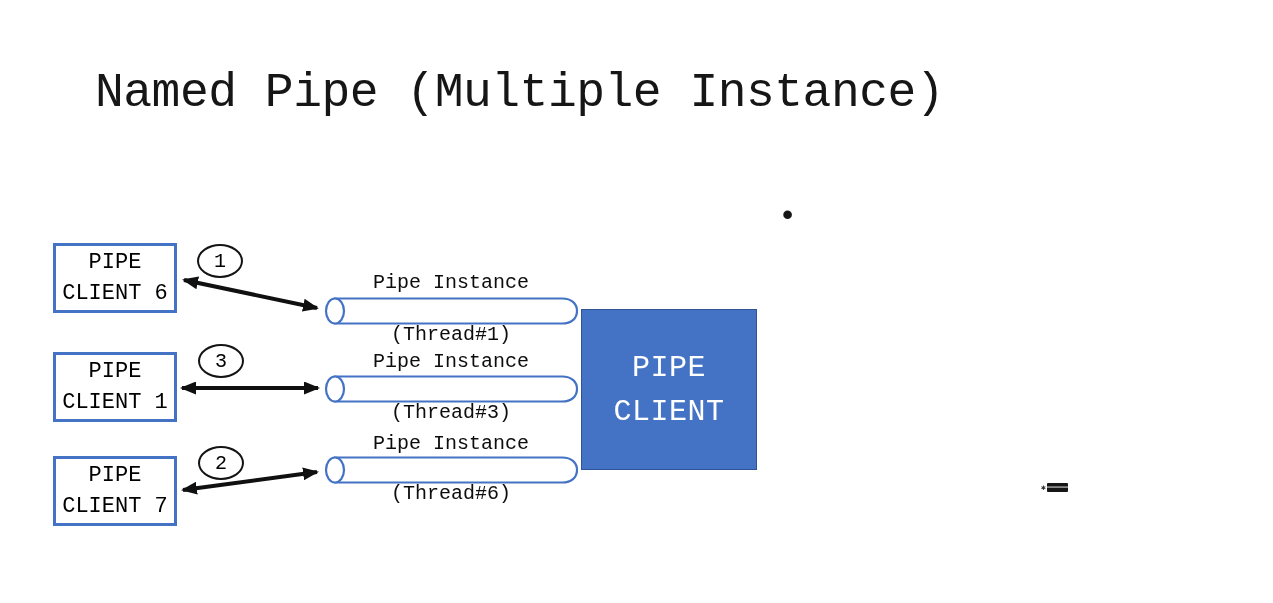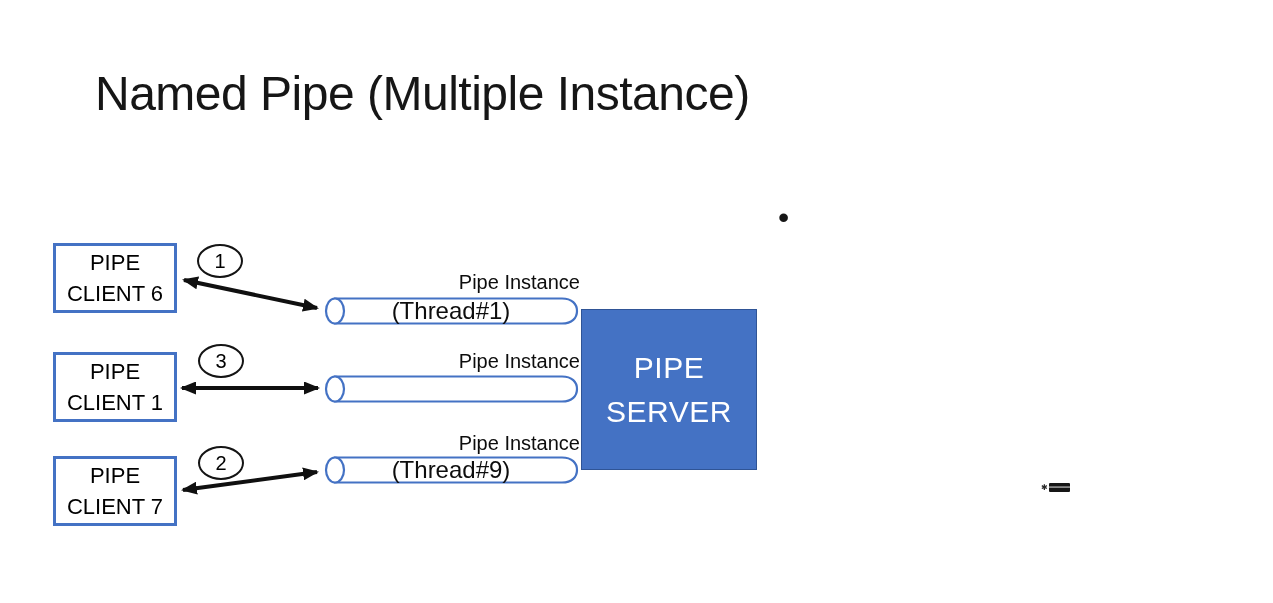--- a/index.html
+++ b/index.html
@@ -3,21 +3,21 @@
 <meta charset="utf-8">
 <style>
   * { margin: 0; padding: 0; box-sizing: border-box; }
   html, body { background: #ffffff; }
   .slide {
     position: relative;
     width: 1273px;
     height: 603px;
     background: #ffffff;
     overflow: hidden;
-    font-family: Liberation Sans, sans-serif;
+    font-family: Liberation Mono, monospace;
     color: #1a1a1a;
     padding-left: 23px;
   }
   .title {
     position: absolute;
     left: 95px;
     top: 66px;
     font-size: 48px;
     font-weight: 300;
     letter-spacing: -0.5px;
@@ -56,41 +56,42 @@
     display: flex;
     align-items: center;
     justify-content: center;
     font-size: 20px;
     color: #000000;
   }
   .pipe-label {
     position: absolute;
     left: 322px;
     width: 258px;
-    text-align: right;
+    text-align: center;
     font-size: 20px;
     color: #0d0d0d;
     white-space: nowrap;
   }
   .cylinder {
     position: absolute;
     left: 322px;
     width: 258px;
     height: 28px;
   }
   .thread-label {
     position: absolute;
     left: 322px;
     width: 258px;
     height: 28px;
     line-height: 27px;
     text-align: center;
-    font-size: 24px;
+    font-size: 20px;
     color: #0d0d0d;
     white-space: nowrap;
+    margin-top: 24px;
   }
   .server {
     position: absolute;
     left: 581px;
     top: 309px;
     width: 176px;
     height: 161px;
     background: #4472C4;
     border: 1.5px solid #2F5496;
     display: flex;
@@ -188,31 +189,32 @@
     <path d="M13,1.5 H240 C250,1.5 255,7 255,14 C255,21 250,26.5 240,26.5 H13 Z" fill="#ffffff" stroke="#4472C4" stroke-width="2.2"></path>
     <ellipse cx="13" cy="14" rx="9" ry="12.5" fill="#ffffff" stroke="#4472C4" stroke-width="2.2"></ellipse>
   </svg>
   <div class="thread-label" style="top:297px">(Thread#1)</div>
 
   <div class="pipe-label" style="top:350px">Pipe Instance</div>
   <svg class="cylinder" style="top:375px" viewBox="0 0 258 28">
     <path d="M13,1.5 H240 C250,1.5 255,7 255,14 C255,21 250,26.5 240,26.5 H13 Z" fill="#ffffff" stroke="#4472C4" stroke-width="2.2"></path>
     <ellipse cx="13" cy="14" rx="9" ry="12.5" fill="#ffffff" stroke="#4472C4" stroke-width="2.2"></ellipse>
   </svg>
+  <div class="thread-label" style="top:375px">(Thread#3)</div>
 
   <div class="pipe-label" style="top:432px">Pipe Instance</div>
   <svg class="cylinder" style="top:456px" viewBox="0 0 258 28">
     <path d="M13,1.5 H240 C250,1.5 255,7 255,14 C255,21 250,26.5 240,26.5 H13 Z" fill="#ffffff" stroke="#4472C4" stroke-width="2.2"></path>
     <ellipse cx="13" cy="14" rx="9" ry="12.5" fill="#ffffff" stroke="#4472C4" stroke-width="2.2"></ellipse>
   </svg>
-  <div class="thread-label" style="top:456px">(Thread#9)</div>
+  <div class="thread-label" style="top:456px">(Thread#6)</div>
 
   <div class="server">
     <div>PIPE</div>
-    <div>SERVER</div>
+    <div>CLIENT</div>
   </div>
 
   <div class="bullet-block">
     <span class="bullet-marker">•</span>
     <span class="bullet-text">
       <br>
     </span>
   </div>
 
   <div class="watermark">

